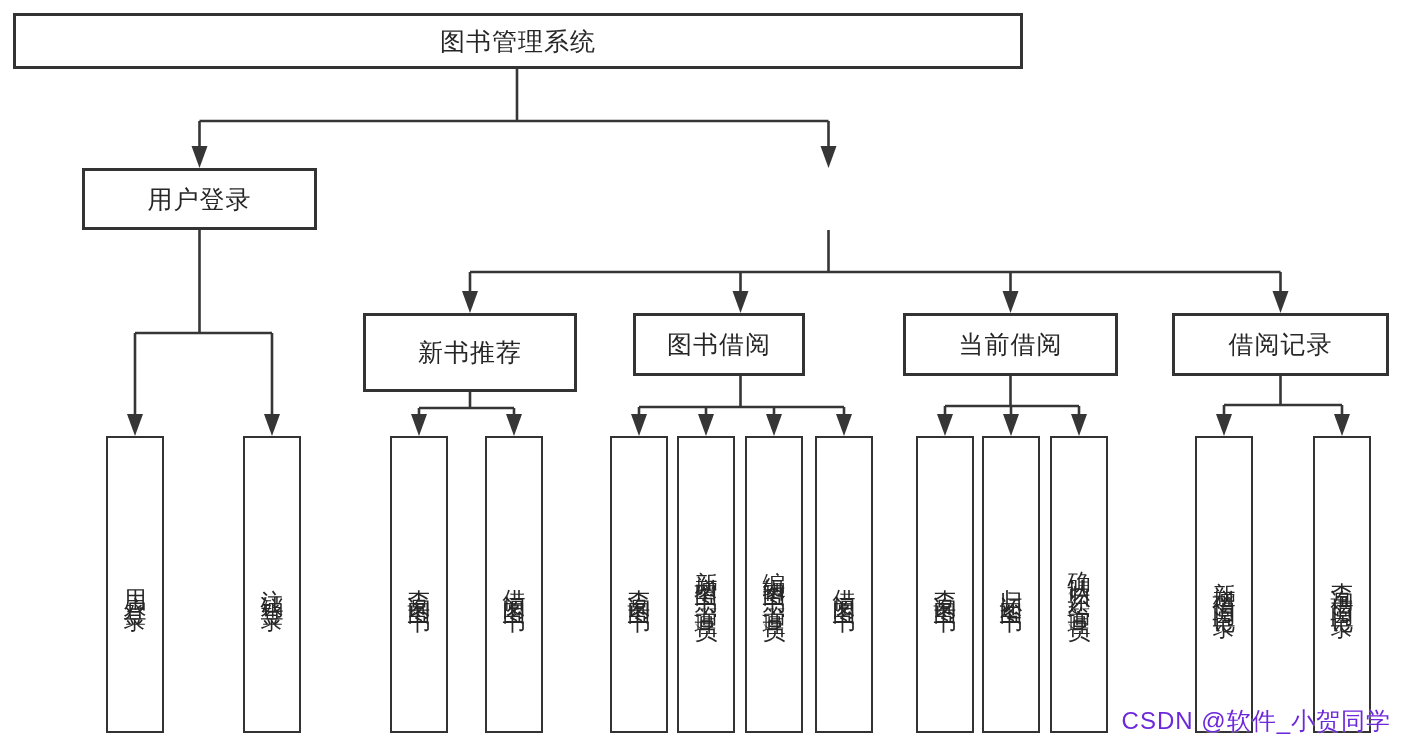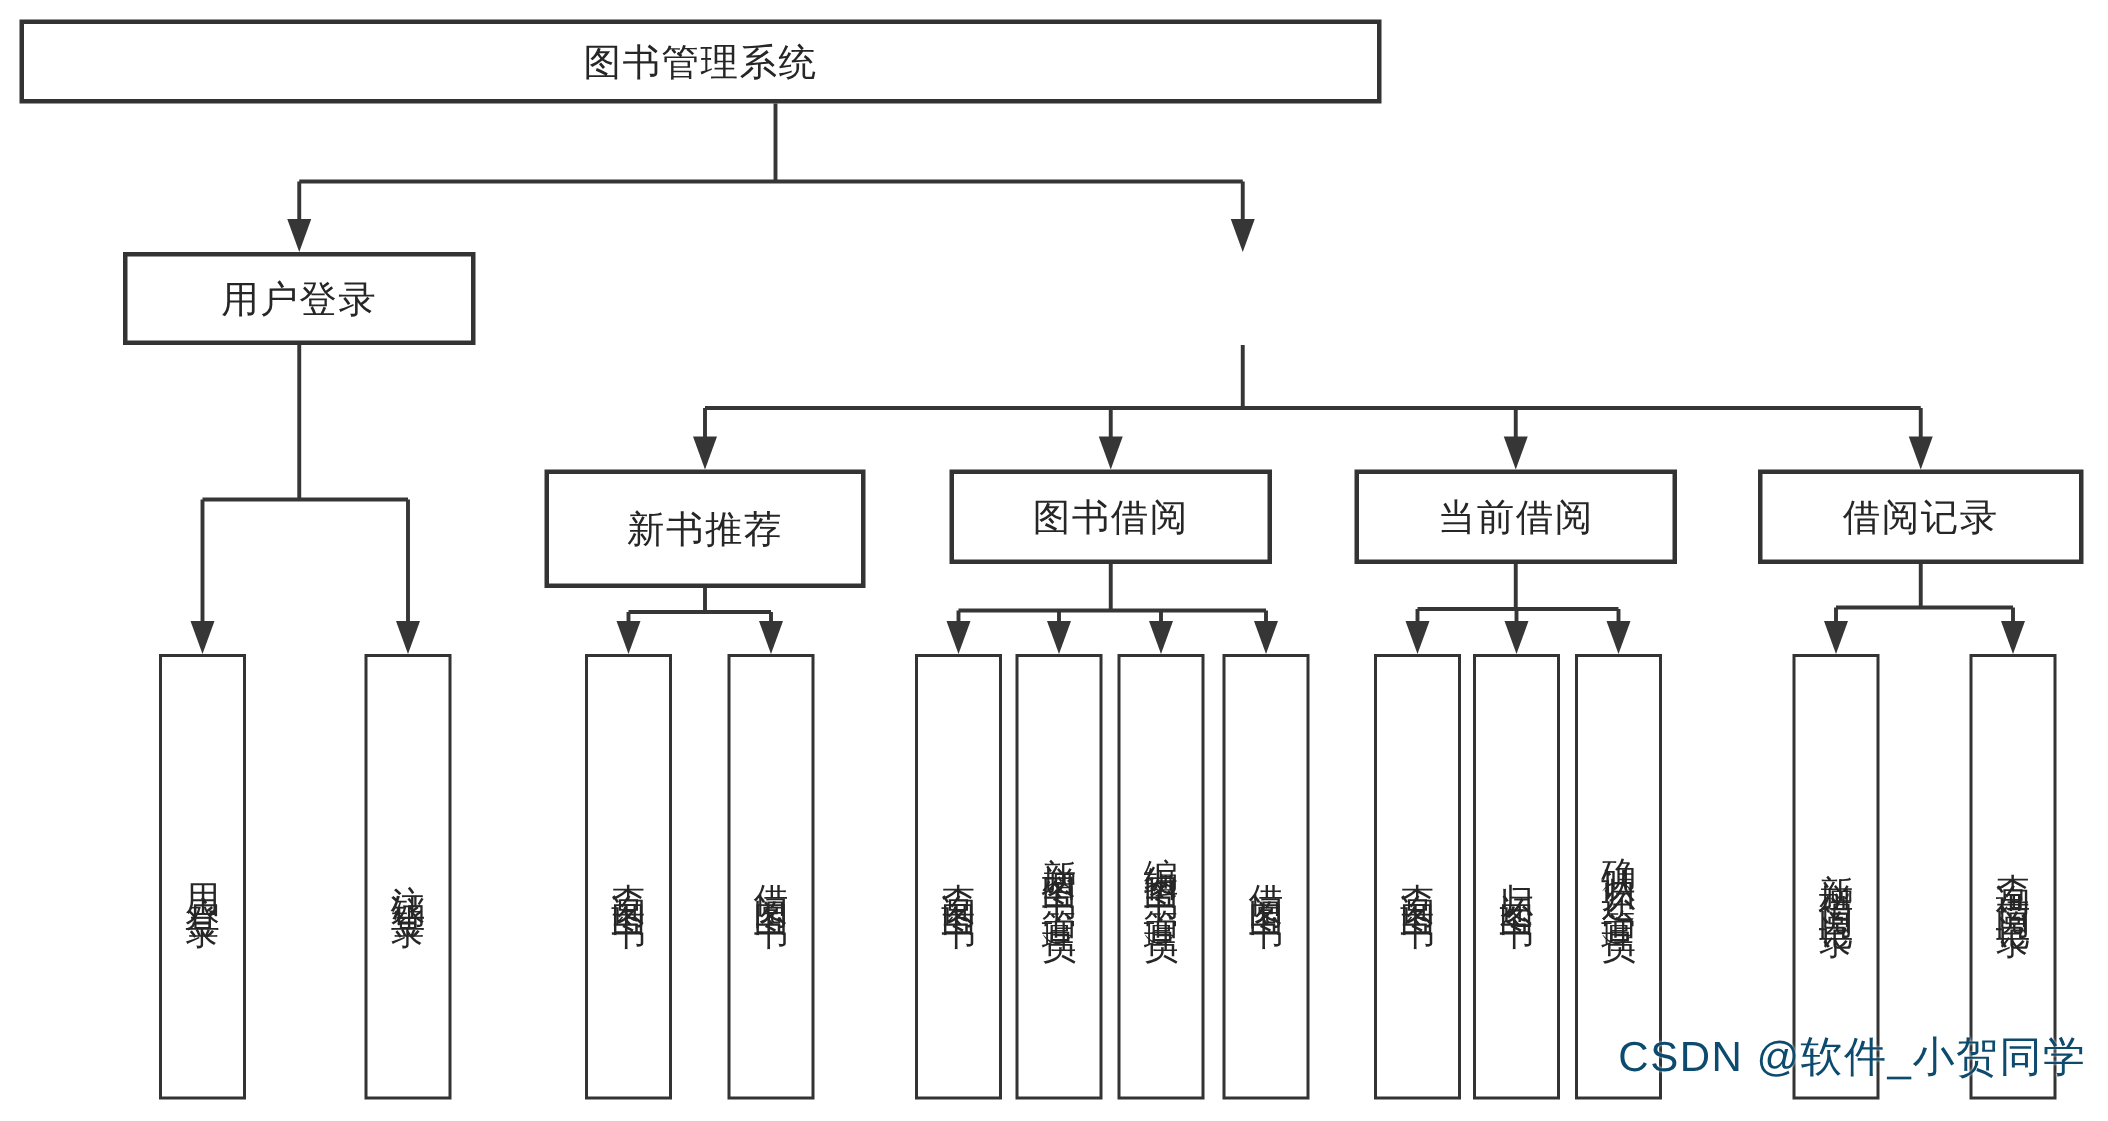--- a/index.html
+++ b/index.html
@@ -37,23 +37,23 @@
   }
   .node.v span {
     writing-mode: vertical-rl;
     text-orientation: mixed;
     letter-spacing: 7px;
     line-height: 1;
   }
   .watermark {
     position: absolute;
     right: 14px;
-    bottom: 23px;
-    font-size: 28px;
-    color: #0c4a6e;
+    bottom: 10px;
+    font-size: 24px;
+    color: #6d28d9;
     text-shadow: 0 0 2px #ffffff;
     letter-spacing: 1px;
     white-space: nowrap;
   }
 </style>
 </head>
 <body>
 
 <div class="canvas">
 
@@ -97,32 +97,32 @@
 
       <polygon points="937,414 953,414 945,436"></polygon>
       <polygon points="1003,414 1019,414 1011,436"></polygon>
       <polygon points="1071,414 1087,414 1079,436"></polygon>
 
       <polygon points="1216,414 1232,414 1224,436"></polygon>
       <polygon points="1334,414 1350,414 1342,436"></polygon>
     </g>
   </svg>
 
-  <div class="node h" style="left:13px; top:13px; width:908px; height:56px;">
+  <div class="node h" style="left:13px; top:13px; width:1010px; height:56px;">
     <span>图书管理系统</span>
   </div>
 
   <div class="node h" style="left:82px; top:168px; width:235px; height:62px;">
     <span>用户登录</span>
   </div>
 
   <div class="node h" style="left:363px; top:313px; width:214px; height:79px;">
     <span>新书推荐</span>
   </div>
-  <div class="node h" style="left:633px; top:313px; width:215px; height:63px;">
+  <div class="node h" style="left:633px; top:313px; width:172px; height:63px;">
     <span>图书借阅</span>
   </div>
   <div class="node h" style="left:903px; top:313px; width:215px; height:63px;">
     <span>当前借阅</span>
   </div>
   <div class="node h" style="left:1172px; top:313px; width:217px; height:63px;">
     <span>借阅记录</span>
   </div>
 
   <div class="node v" style="left:106px; top:436px; width:58px; height:297px;">

